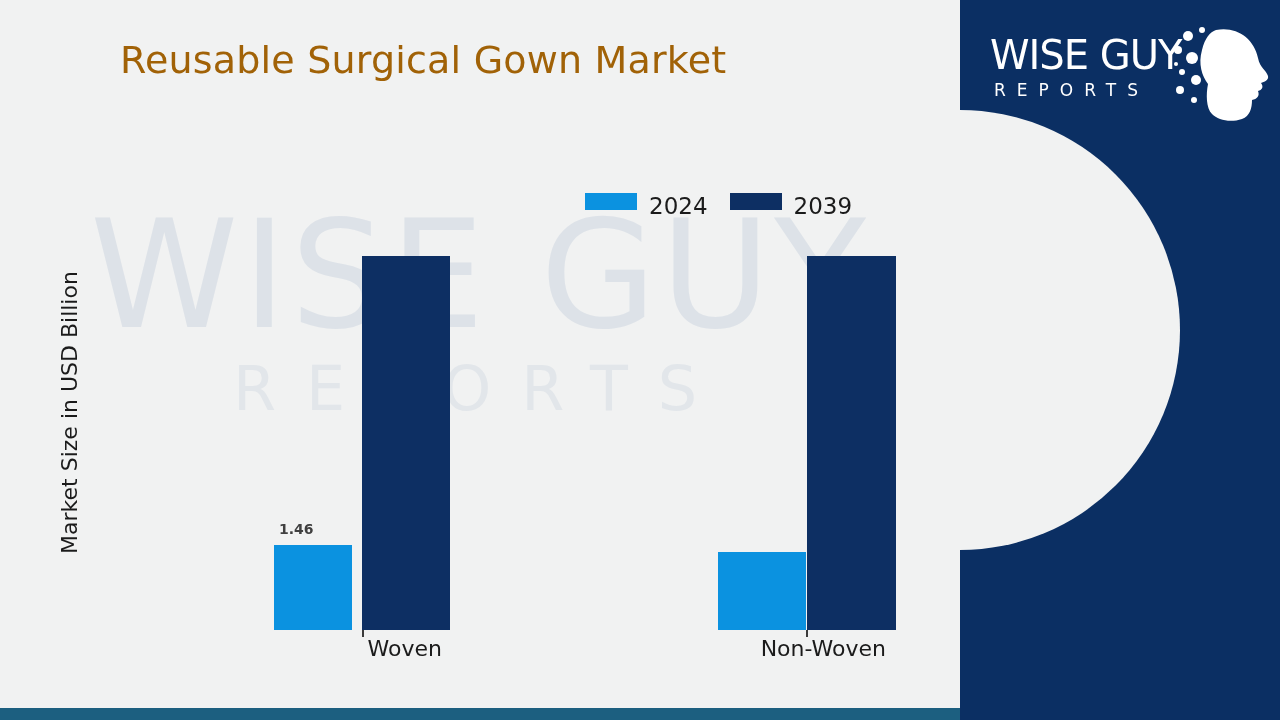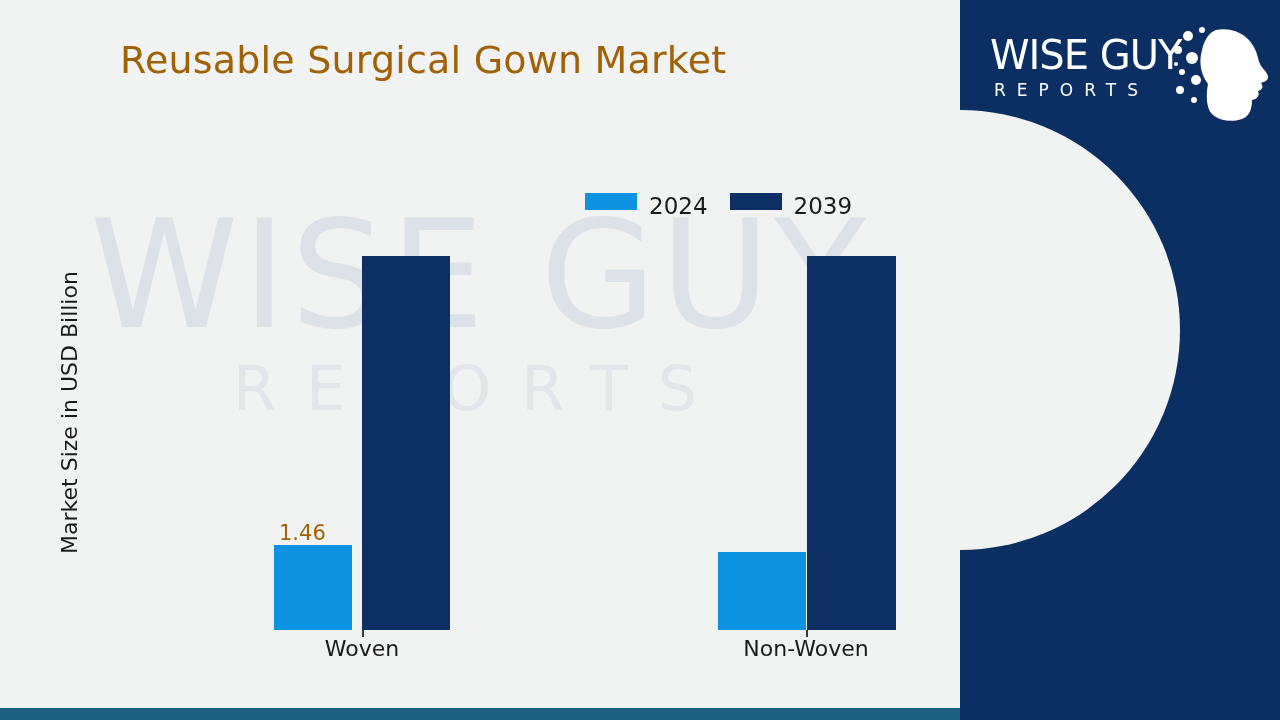--- a/index.html
+++ b/index.html
@@ -107,31 +107,31 @@
     top: 0;
     width: 960px;
     height: 720px;
   }
   .bar {
     position: absolute;
     bottom: 90px;
   }
   .bar-value {
     position: absolute;
-    font-size: 21px;
-    font-weight: normal;
-    color: #a16207;
+    font-size: 14px;
+    font-weight: bold;
+    color: #404040;
     white-space: nowrap;
   }
   .cat-label {
     position: absolute;
     top: 636px;
     font-size: 22px;
     color: #1b1b1b;
-    text-align: center;
+    text-align: right;
     white-space: nowrap;
   }
   .tick-mark {
     position: absolute;
     top: 630px;
     width: 2px;
     height: 7px;
     background: #3b3b3b;
   }
 

